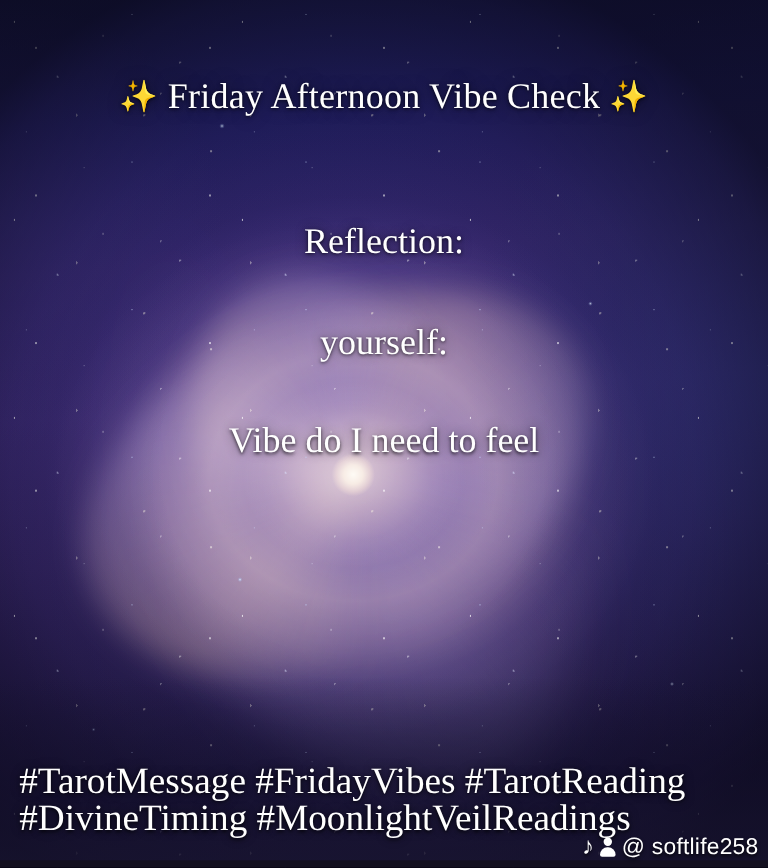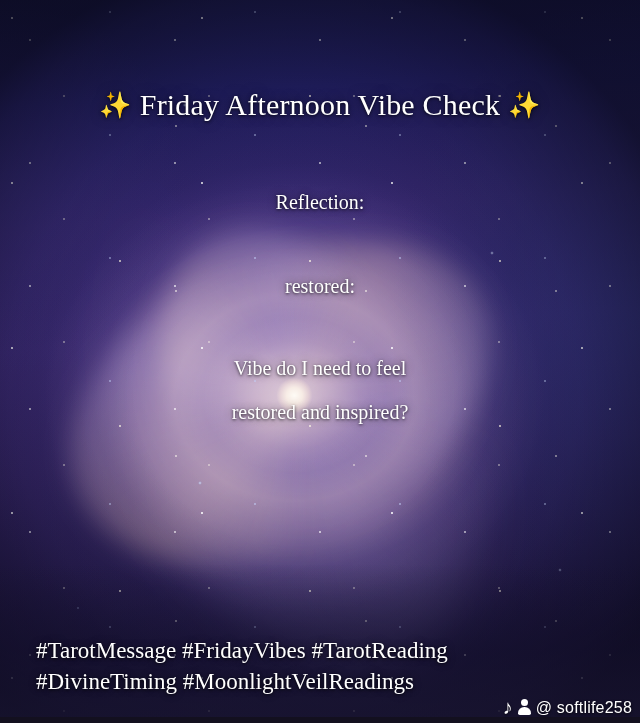--- a/index.html
+++ b/index.html
@@ -232,52 +232,51 @@
     width: 100%;
     text-align: center;
     color: #ffffff;
     font-size: 30px;
     line-height: 38px;
     letter-spacing: 0.2px;
     text-shadow:
       0 1px 3px rgba(0,0,0,0.75),
       0 0 12px rgba(0,0,0,0.5);
     white-space: nowrap;
-    margin-top: 24px;
   }
   .title .spark {
     font-size: 26px;
     vertical-align: 1px;
   }
 
   .body-block {
     position: absolute;
     top: 180px;
     left: 50px;
     width: 540px;
     text-align: center;
     color: #ffffff;
-    font-size: 20px;
+    font-size: 30px;
     line-height: 44px;
     text-shadow:
       0 1px 3px rgba(0,0,0,0.70),
       0 0 10px rgba(0,0,0,0.45);
   }
   .body-block .para {
     margin: 0;
   }
   .body-block .gap-1 { height: 40px; }
   .body-block .gap-2 { height: 38px; }
 
   .hashtags {
     position: absolute;
-    left: 36px;
+    left: 16px;
     bottom: 26px;
     color: #ffffff;
-    font-size: 23px;
+    font-size: 31px;
     line-height: 31px;
     text-shadow:
       0 1px 3px rgba(0,0,0,0.75),
       0 0 9px rgba(0,0,0,0.45);
   }
   .hashtags div { white-space: nowrap; }
 
   .watermark {
     position: absolute;
     right: 8px;
@@ -314,21 +313,21 @@
   }
   .watermark .person::after {
     content: "";
     position: absolute;
     bottom: 1px; left: 1px;
     width: 13px; height: 8px;
     border-radius: 7px 7px 2px 2px;
     background: #ffffff;
   }
   .watermark .at-label {
-    font-size: 16px;
+    font-size: 19px;
   }
 </style>
 </head>
 <body>
 
 <div id="poster">
 
   <div class="bg-layer bg-base"></div>
   <div class="bg-layer bg-halo"></div>
   <div class="bg-layer bg-bluewash"></div>
@@ -351,24 +350,23 @@
 
     <div class="title">
       <span class="spark">✨</span>
       <span>Friday Afternoon Vibe Check</span>
       <span class="spark">✨</span>
     </div>
 
     <div class="body-block">
       <p class="para">Reflection:</p>
       <div class="gap-1"></div>
-      <p class="para">restored:</p>
+      <p class="para">yourself:</p>
       <div class="gap-2"></div>
       <p class="para">Vibe do I need to feel</p>
-      <p class="para">restored and inspired?</p>
     </div>
 
     <div class="hashtags">
       <div>#TarotMessage #FridayVibes #TarotReading</div>
       <div>#DivineTiming #MoonlightVeilReadings</div>
     </div>
 
     <div class="watermark">
       <span class="tiktok-note">♪</span>
       <span class="person"></span>

